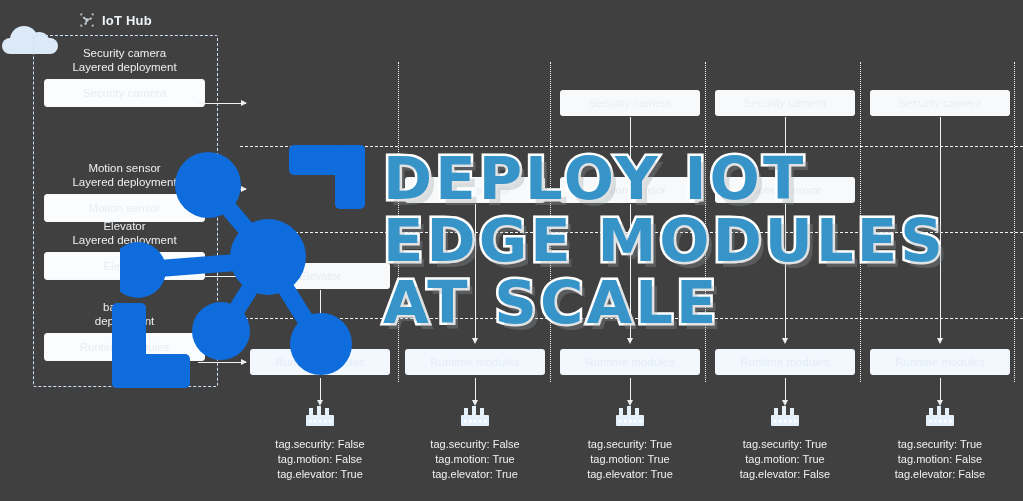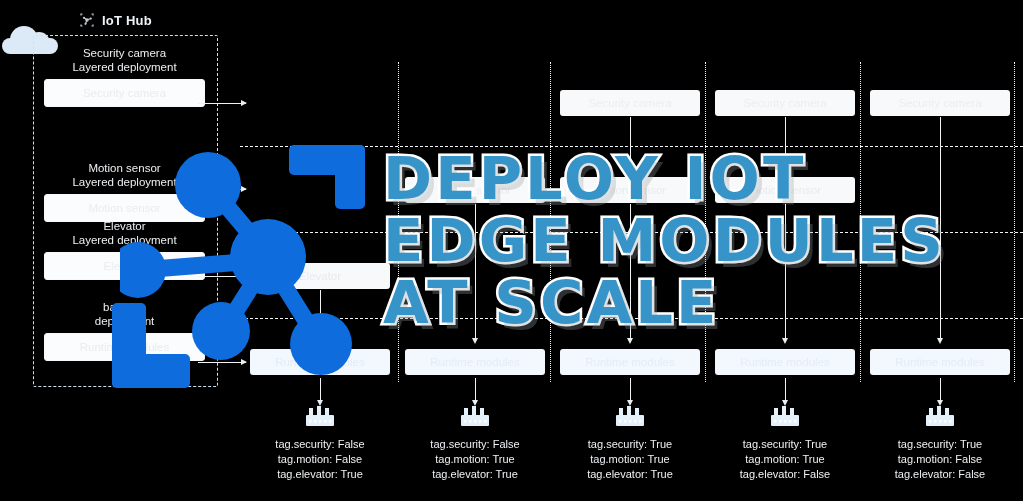--- a/index.html
+++ b/index.html
@@ -2,21 +2,21 @@
 <html><head>
 <meta charset="utf-8">
 <style>
   html,body{margin:0;padding:0;}
   body{
     width:1023px;height:501px;overflow:hidden;
     background:#ffffff;
     font-family:"Liberation Sans","DejaVu Sans",sans-serif;
     position:relative;
   }
-  #stage{position:absolute;left:0;top:0;width:1023px;height:501px;overflow:hidden;background:#000000;}
+  #stage{position:absolute;left:0;top:0;width:1023px;height:501px;overflow:hidden;background:#404040;}
 
   
   .bg{position:absolute;left:0;top:0;width:1023px;height:501px;}
 
   .cloud{position:absolute;left:2px;top:22px;width:56px;height:32px;}
   .cloud .c1{position:absolute;left:0;bottom:0;width:56px;height:16px;border-radius:8px;background:#dce9f7;}
   .cloud .c2{position:absolute;left:8px;top:4px;width:28px;height:28px;border-radius:50%;background:#dce9f7;}
   .cloud .c3{position:absolute;left:26px;top:10px;width:22px;height:22px;border-radius:50%;background:#dce9f7;}
 
   .hub-title{position:absolute;left:78px;top:11px;display:flex;align-items:center;gap:6px;

